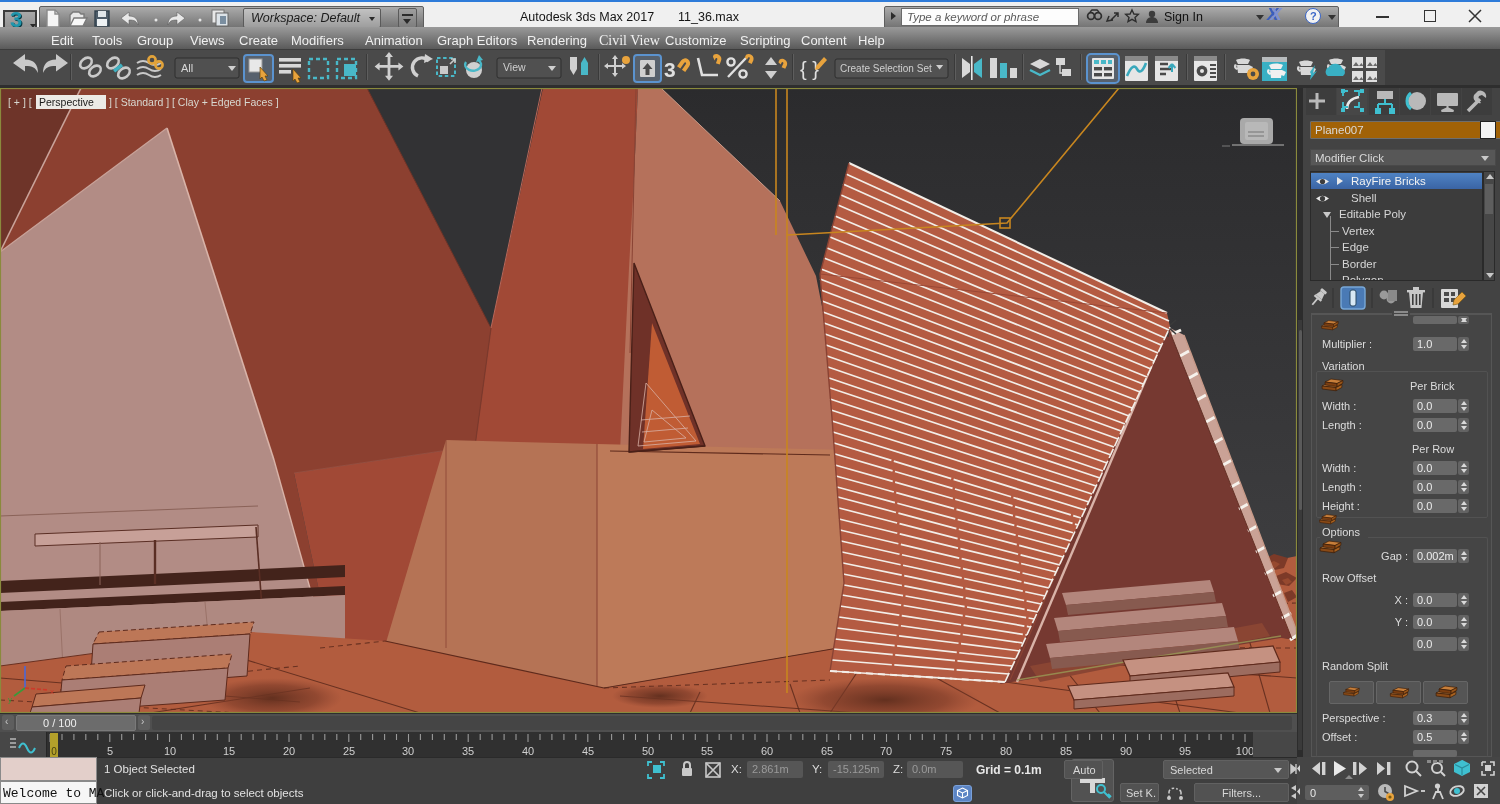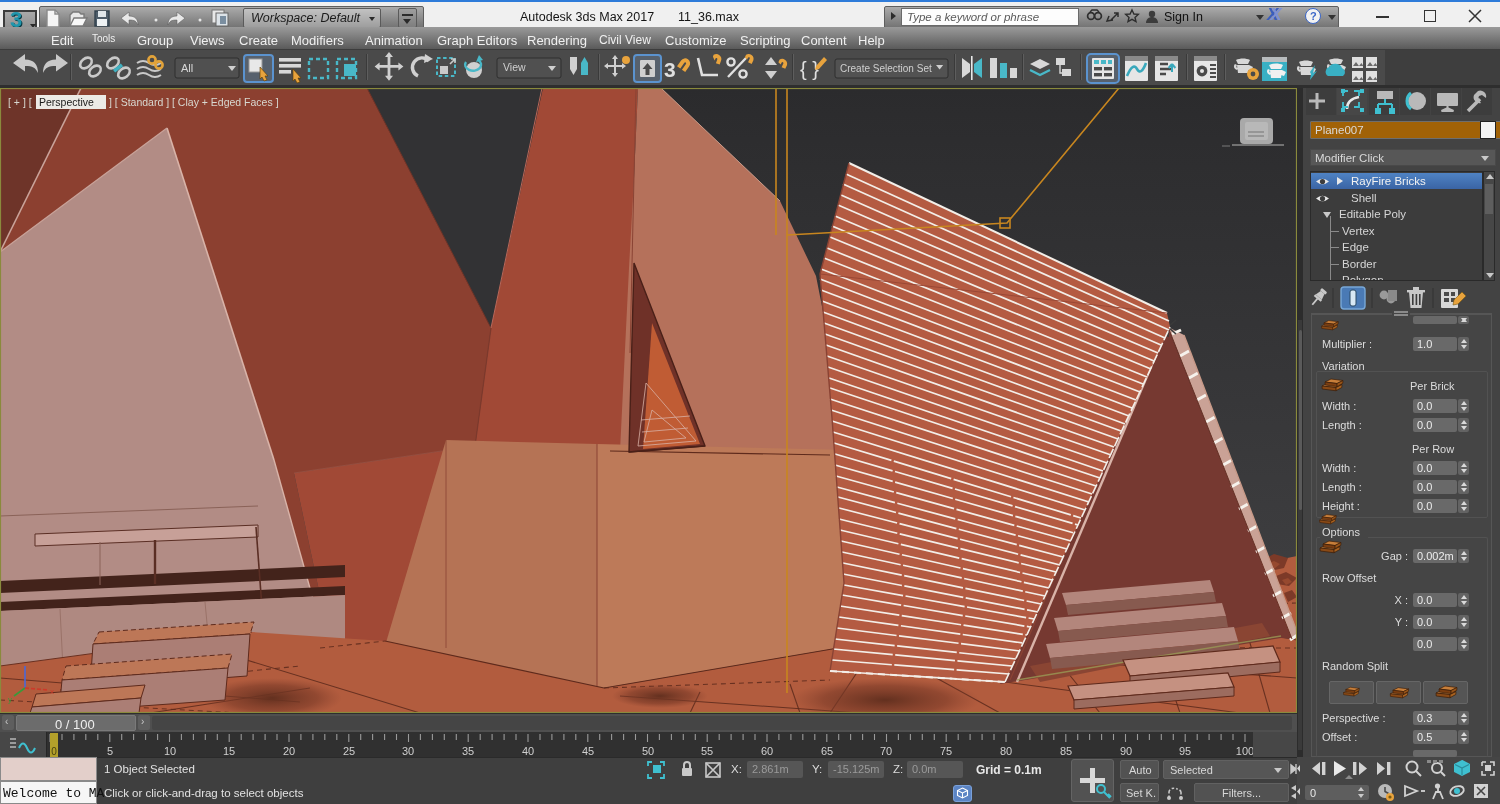--- a/index.html
+++ b/index.html
@@ -83,29 +83,29 @@
     </div>
 <div class="caret" style="left:1328px;top:15px;border-top-color:#333;"></div>
 
 <div class="abs" style="left:1376px;top:16px;width:13px;height:1.6px;background:#333;"></div>
 <div class="abs" style="left:1424px;top:10px;width:12px;height:12px;border:1.4px solid #333;"></div>
 <svg class="abs" style="left:1468px;top:9px;" width="14" height="14">
       <path d="M1,1 L13,13 M13,1 L1,13" stroke="#333" stroke-width="1.5"></path>
     </svg>
 <div class="abs" style="left:0;top:27px;width:1500px;height:23px;background:linear-gradient(#9a9a9a,#5a5a5a);border-bottom:1px solid #3c3c3c;"></div>
 <div class="txt" style="left:51px;top:33px;font-size:13px;color:#f0f0f0;">Edit</div>
-<div class="txt" style="left:92px;top:33px;font-size:10px;color:#f0f0f0;">Tools</div>
+<div class="txt" style="left:92px;top:33px;font-size:13px;color:#f0f0f0;">Tools</div>
 <div class="txt" style="left:137px;top:33px;font-size:13px;color:#f0f0f0;">Group</div>
 <div class="txt" style="left:190px;top:33px;font-size:13px;color:#f0f0f0;">Views</div>
 <div class="txt" style="left:239px;top:33px;font-size:13px;color:#f0f0f0;">Create</div>
 <div class="txt" style="left:291px;top:33px;font-size:13px;color:#f0f0f0;">Modifiers</div>
 <div class="txt" style="left:365px;top:33px;font-size:13px;color:#f0f0f0;">Animation</div>
 <div class="txt" style="left:437px;top:33px;font-size:13px;color:#f0f0f0;">Graph Editors</div>
 <div class="txt" style="left:527px;top:33px;font-size:13px;color:#f0f0f0;">Rendering</div>
-<div class="txt" style="left:599px;top:33px;font-size:12px;color:#f0f0f0;">Civil View</div>
+<div class="txt" style="left:599px;top:33px;font-size:14px;color:#f0f0f0;font-family:Liberation Serif, serif;">Civil View</div>
 <div class="txt" style="left:665px;top:33px;font-size:13px;color:#f0f0f0;">Customize</div>
 <div class="txt" style="left:740px;top:33px;font-size:13px;color:#f0f0f0;">Scripting</div>
 <div class="txt" style="left:801px;top:33px;font-size:13px;color:#f0f0f0;text-align:center;">Content</div>
 <div class="txt" style="left:858px;top:33px;font-size:13px;color:#f0f0f0;">Help</div>
 
 <div class="abs" style="left:0;top:50px;width:1500px;height:38px;background:#4a4a4a;"></div>
 <div class="abs" style="left:1385px;top:50px;width:115px;height:38px;background:#3e3e3e;"></div>
 <div class="abs" style="left:0;top:85px;width:1500px;height:3px;background:#2e2e2e;"></div>
 <svg class="abs" style="left:0;top:50px;" width="1500" height="36" viewBox="0 0 1500 36">
 <defs>
@@ -748,21 +748,21 @@
 <div class="lbl" style="left:1322px;top:731px;">Offset :</div>
     <div class="spinbox" style="left:1413px;top:730px;width:44px;height:14px;">0.5</div>
     <div class="spinarr" style="left:1458px;top:730px;height:14px;"></div>
 <div class="spinbox" style="left:1413px;top:750px;width:44px;height:7px;"></div>
     <div class="abs" style="left:0;top:713px;width:1297px;height:19px;background:#4f4f4f;border-top:1px solid #2e2e2e;"></div>
 <div class="abs" style="left:152px;top:716px;width:1140px;height:14px;background:#454545;border-radius:2px;"></div>
 <div class="abs" style="left:2px;top:715px;width:12px;height:15px;background:#5e5e5e;border-radius:2px;">
       <div class="txt" style="left:3px;top:1px;font-size:10px;color:#c8c8c8;">‹</div>
     </div>
 <div class="abs" style="left:16px;top:714.5px;width:120px;height:16px;background:#6c6c6c;border-radius:2px;border:1px solid #7a7a7a;">
-      <div class="txt" style="left:38px;top:1.5px;font-size:13px;color:#efefef;">0 / 100</div>
+      <div class="txt" style="left:26px;top:1.5px;font-size:11px;color:#efefef;">0 / 100</div>
     </div>
 <div class="abs" style="left:138px;top:715px;width:12px;height:15px;background:#5e5e5e;border-radius:2px;">
       <div class="txt" style="left:3px;top:1px;font-size:10px;color:#c8c8c8;">›</div>
     </div>
 <div class="abs" style="left:0;top:732px;width:1297px;height:25px;background:#303030;"></div>
 <div class="abs" style="left:0;top:732px;width:47px;height:25px;background:#474747;border-right:1px solid #262626;"></div>
 <svg class="abs" style="left:8px;top:736px;" width="34" height="18" viewBox="0 0 34 18">
       <path d="M2,3 h6 M2,7 h6 M2,11 h6" stroke="#b8b8b8" stroke-width="1.6"></path>
       <path d="M11,12 q4,-9 8,0 q4,9 8,0" fill="none" stroke="#3fc0d0" stroke-width="2"></path>
     </svg>
@@ -928,21 +928,21 @@
 <div class="txt" style="left:976px;top:763px;font-size:12px;font-weight:bold;color:#e8e8e8;">Grid = 0.1m</div>
 <div class="abs" style="left:953px;top:785px;width:19px;height:17px;background:#5b84c4;border-radius:3px;border:1px solid #7aa0d8;"><svg width="17" height="15" viewBox="0 0 17 15">
         <path d="M8.5,2 l5,2.5 v5 l-5,2.5 l-5,-2.5 v-5 z M3.5,4.5 l5,2.5 l5,-2.5 M8.5,7 v5" fill="none" stroke="#fff" stroke-width="1.1"></path>
       </svg></div>
 <div class="txt" style="left:980px;top:787px;font-size:11.5px;color:#e2e2e2;margin-top:28px;">Add Time Tag</div>
 <div class="abs" style="left:1071px;top:759px;width:43px;height:43px;background:#525252;border:1px solid #646464;border-radius:3px;"><svg width="41" height="41" viewBox="0 0 41 41">
         <path d="M18,8 v10 h-10 v5 h10 v10 h5 v-10 h10 v-5 h-10 v-10 z" fill="#d8d8d8"></path>
         <circle cx="29" cy="29" r="4" fill="none" stroke="#3fc0d0" stroke-width="2"></circle>
         <path d="M32,32 l6,6 m-2,-4 l3,3" stroke="#3fc0d0" stroke-width="2"></path>
       </svg></div>
-<div class="abs" style="left:1120px;top:760px;width:39px;height:19px;background:#525252;border:1px solid #616161;border-radius:2px;">
+<div class="abs" style="left:1064px;top:760px;width:39px;height:19px;background:#525252;border:1px solid #616161;border-radius:2px;">
       <div class="txt" style="left:8px;top:2.5px;font-size:11px;color:#d8d8d8;">Auto</div>
     </div>
 <div class="abs" style="left:1163px;top:760px;width:126px;height:19px;background:#565656;border:1px solid #616161;border-radius:2px;">
       <div class="txt" style="left:6px;top:2.5px;font-size:11px;color:#d8d8d8;">Selected</div>
       <div class="caret" style="right:6px;top:7px;border-top-color:#c8c8c8;"></div>
     </div>
 <div class="abs" style="left:1120px;top:783px;width:39px;height:19px;background:#525252;border:1px solid #616161;border-radius:2px;">
       <div class="txt" style="left:5px;top:2.5px;font-size:11px;color:#d8d8d8;">Set K.</div>
     </div>
 <svg class="abs" style="left:1165px;top:784px;" width="24" height="18" viewBox="0 0 24 18">

